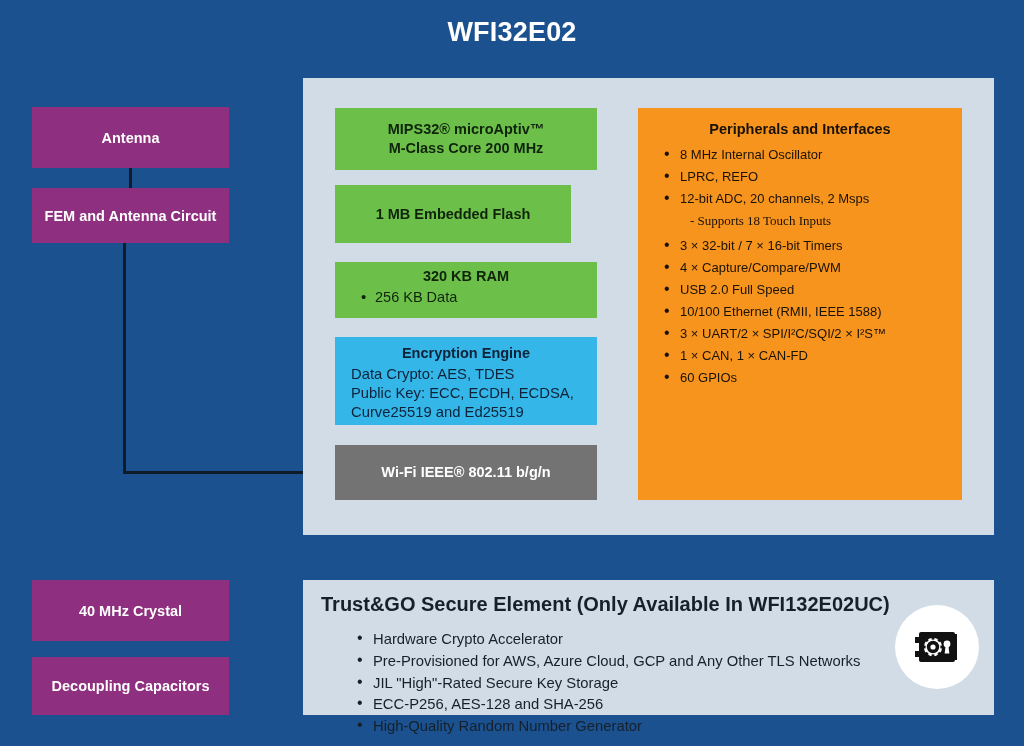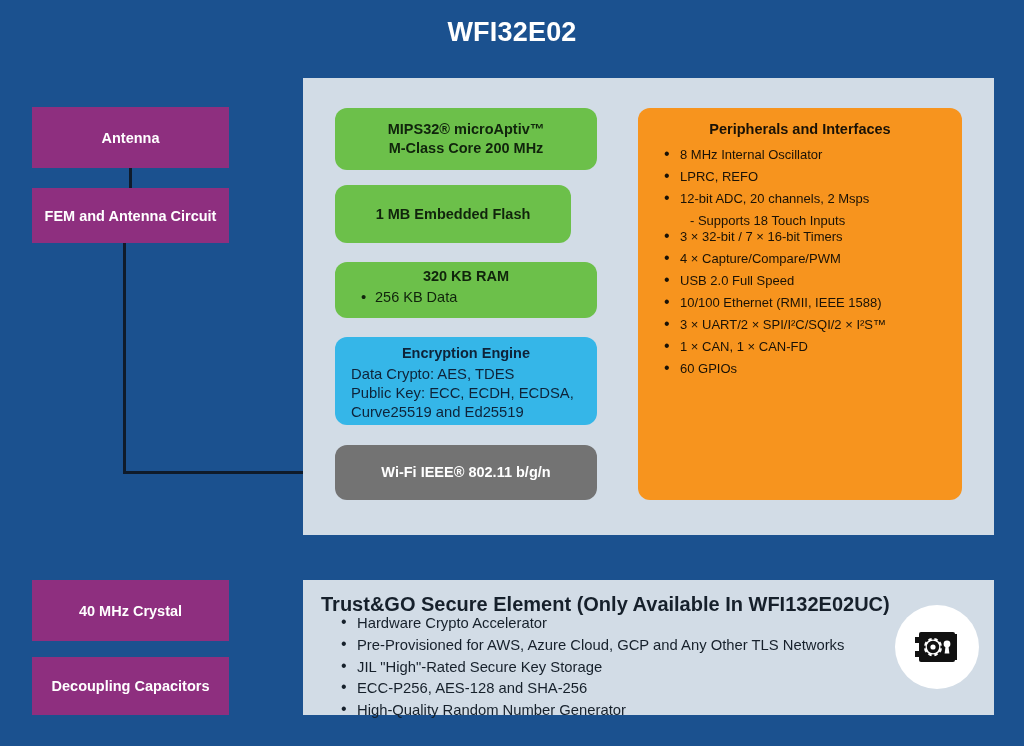--- a/index.html
+++ b/index.html
@@ -70,21 +70,20 @@
     top: 78px;
     width: 691px;
     height: 457px;
     background: #D2DCE6;
   }
 
   
   .blk {
     position: absolute;
     box-sizing: border-box;
-    border-radius: 12px;
   }
   .blk-green { background: #6CC04A; color: #10240C; }
   .blk-cyan  { background: #35B6E8; color: #0E2339; }
   .blk-blue  { background: #737373; color: #FFFFFF; }
   .blk-orange{ background: #F7941E; color: #1A1206; }
 
   .blk .hdr {
     font-weight: bold;
     font-size: 14.5px;
     text-align: center;
@@ -137,21 +136,21 @@
     margin: 9px 0 0 0;
     padding: 0 8px 0 26px;
     font-size: 13px;
     line-height: 1.0;
   }
   .per-list li {
     position: relative;
     padding-left: 16px;
     margin-bottom: 9px;
   }
-  .per-list li.nobullet { padding-left: 26px; margin-bottom: 3px; }
+  .per-list li.nobullet { padding-left: 26px; margin-bottom: 12px; font-family: Liberation Serif, serif; }
   .per-list li::before {
     content: "•";
     position: absolute;
     left: 0;
     top: -2px;
     font-size: 16px;
   }
   .per-list li.nobullet::before { content: ""; }
 
   
@@ -169,21 +168,21 @@
     left: 18px;
     top: 13px;
     font-size: 20px;
     font-weight: bold;
   }
   .bp-list {
     position: absolute;
     left: 26px;
     top: 36px;
     list-style: none;
-    margin: 0;
+    margin: 16px;
     padding: 0 0 0 12px;
     font-size: 14.8px;
     line-height: 1.0;
   }
   .bp-list li {
     position: relative;
     padding-left: 16px;
     margin-bottom: 7px;
   }
   .bp-list li::before {

